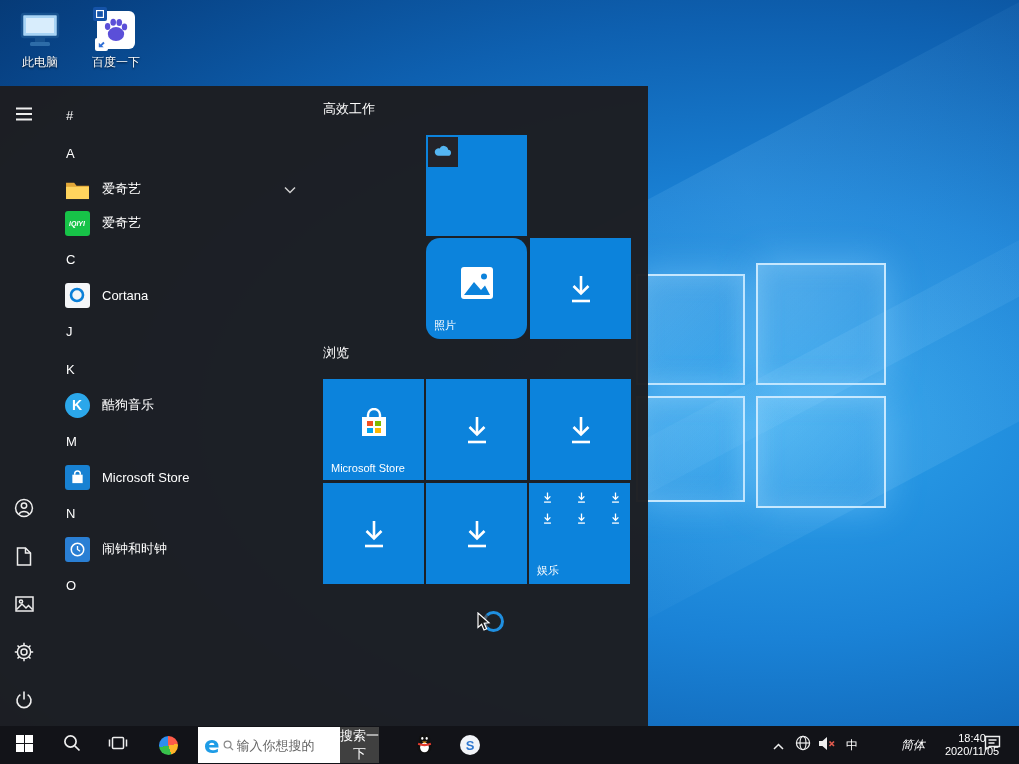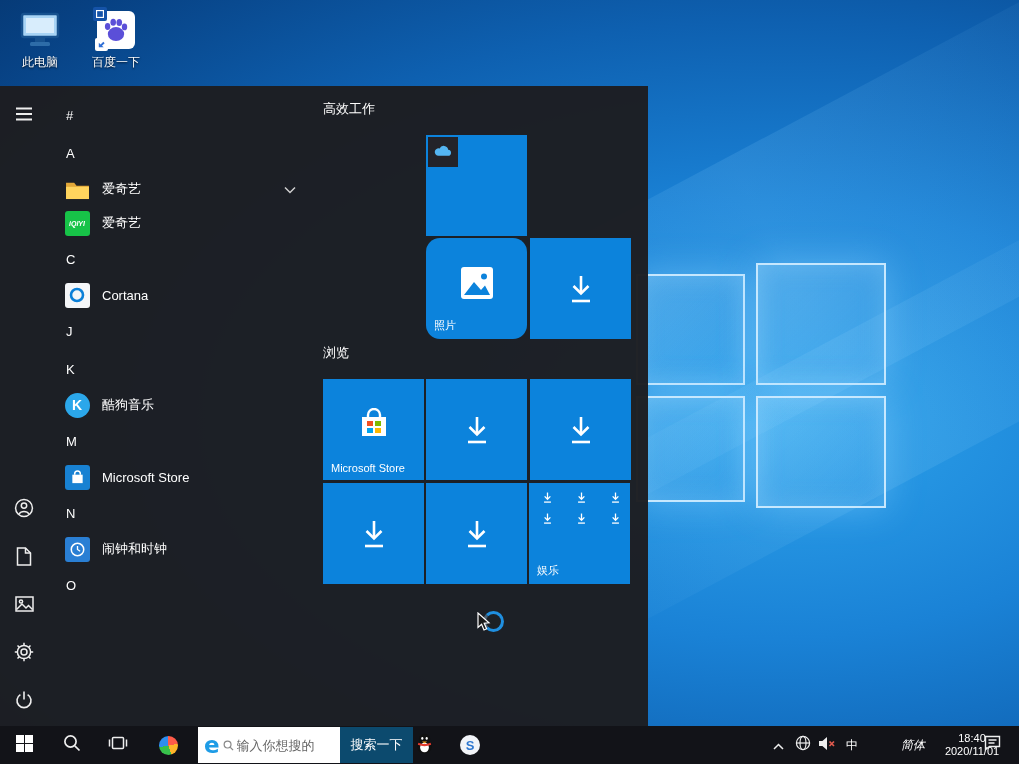--- a/index.html
+++ b/index.html
@@ -67,21 +67,21 @@
 
   
   .taskbar { position:absolute; left:0; top:726px; width:1019px; height:38px; background:#121318; }
   .tb-btn { position:absolute; top:0; height:38px; display:flex; align-items:center; justify-content:center; cursor:pointer; }
   .tb-searchbox { position:absolute; left:198px; top:1px; width:142px; height:36px; background:#fff;
     display:flex; align-items:center; padding-left:6px; cursor:text; }
   .edge-e { font-family:"DejaVu Sans",sans-serif; font-weight:bold; font-size:23px; color:#1e9ce6; line-height:1; margin-right:3px; }
   .tb-search-input { border:none; outline:none; background:transparent; font-size:13px; color:#444; width:100px;
     font-family:"Liberation Sans","DejaVu Sans",sans-serif; }
   .tb-search-input::placeholder { color:#666; }
-  .tb-go { position:absolute; left:340px; top:1px; width:73px; height:36px; background:#0c4a6e; color:#fff;
+  .tb-go { position:absolute; left:340px; top:1px; width:39px; height:36px; background:#404040; color:#fff;
     font-size:13px; display:flex; align-items:center; justify-content:center; cursor:pointer; border:none; }
   .pinwheel { width:19px; height:19px; border-radius:50%;
     background:conic-gradient(#ff5b49 0 22%, #ffb529 22% 45%, #37c14b 45% 72%, #2e8ef0 72% 100%); }
   .tray-text { color:#fff; font-size:12px; }
   .clock { flex-direction:column; line-height:13px; color:#fff; font-size:11px; text-align:center; }
   .sogou-circle { width:20px; height:20px; border-radius:50%; background:#f2f4f8; color:#2e77d0;
     font-weight:bold; font-size:13px; display:flex; align-items:center; justify-content:center; }
   .kugou-circle { width:25px; height:25px; border-radius:50%; background:#2ba7ea; color:#fff; font-weight:bold;
     font-size:14px; display:flex; align-items:center; justify-content:center; }
 </style>
@@ -526,21 +526,21 @@
     <div class="tb-btn" style="left:841px; width:22px;">
       <span class="tray-text">中</span>
     </div>
 
     <div class="tb-btn" style="left:896px; width:34px;font-style:italic;">
       <span class="tray-text">简体</span>
     </div>
 
     <div class="tb-btn clock" style="left:940px; width:64px; display:flex;">
       <span>18:40</span>
-      <span>2020/11/01</span>
+      <span>2020/11/05</span>
     </div>
 
     <div class="tb-btn" style="left:972px; width:40px;">
       <span>
         <svg width="17" height="16" viewBox="0 0 17 16" fill="none" stroke="#eee" stroke-width="1.4">
             <path d="M1.5 1.5 H15.5 V11.5 H5.5 L1.5 14.5 Z"></path>
             <path d="M4.5 5 H12.5 M4.5 8 H10.5"></path>
           </svg>
       </span>
     </div>

